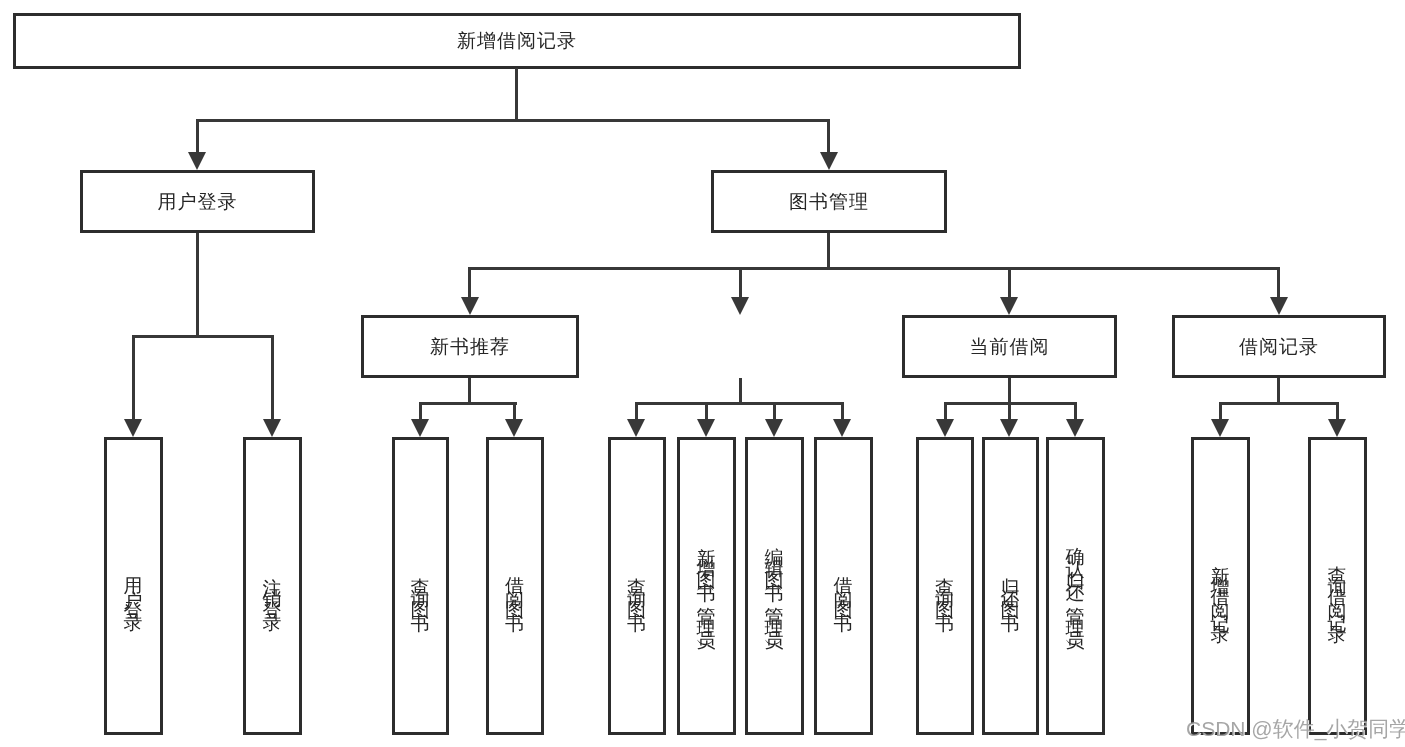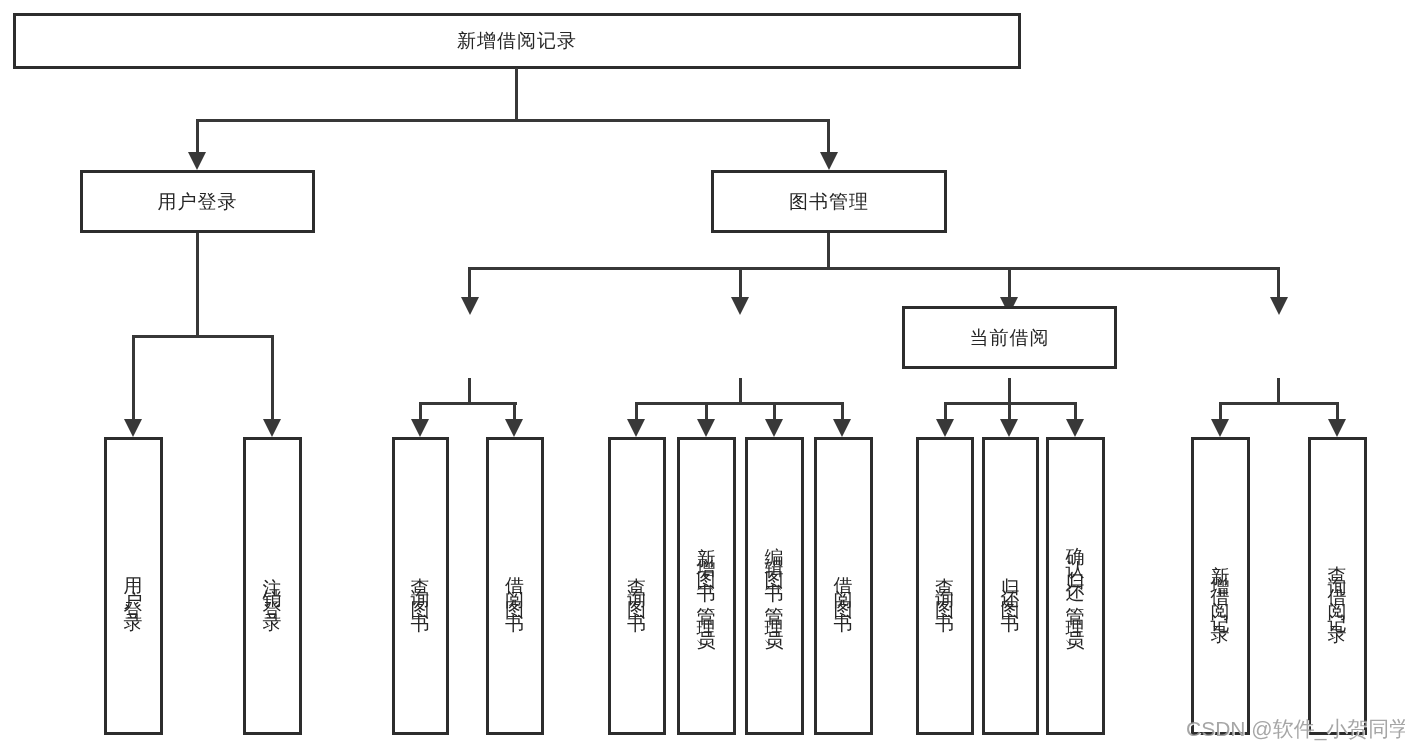--- a/index.html
+++ b/index.html
@@ -67,22 +67,28 @@
   <div class="hl" style="left:468px; top:267px; width:812px;"></div>
   <div class="vl" style="left:468px; top:267px; height:33px;"></div>
   <div class="ah" style="left:461px; top:297px;"></div>
   <div class="vl" style="left:739px; top:267px; height:33px;"></div>
   <div class="ah" style="left:731px; top:297px;"></div>
   <div class="vl" style="left:1008px; top:267px; height:33px;"></div>
   <div class="ah" style="left:1000px; top:297px;"></div>
   <div class="vl" style="left:1277px; top:267px; height:33px;"></div>
   <div class="ah" style="left:1270px; top:297px;"></div>
 
-  <div class="box hbox" style="left:902px; top:306px; width:215px; height:63px;">
+  <div class="box hbox" style="left:361px; top:315px; width:218px; height:63px;">
+    <span>新书推荐</span>
+  </div>
+  <div class="box hbox" style="left:902px; top:315px; width:215px; height:63px;">
     <span>当前借阅</span>
+  </div>
+  <div class="box hbox" style="left:1172px; top:315px; width:214px; height:63px;">
+    <span>借阅记录</span>
   </div>
 
   <div class="vl" style="left:468px; top:378px; height:27px;"></div>
   <div class="hl" style="left:419px; top:402px; width:98px;"></div>
   <div class="vl" style="left:419px; top:402px; height:19px;"></div>
   <div class="ah" style="left:411px; top:419px;"></div>
   <div class="vl" style="left:513px; top:402px; height:19px;"></div>
   <div class="ah" style="left:505px; top:419px;"></div>
 
   <div class="vl" style="left:739px; top:378px; height:27px;"></div>

